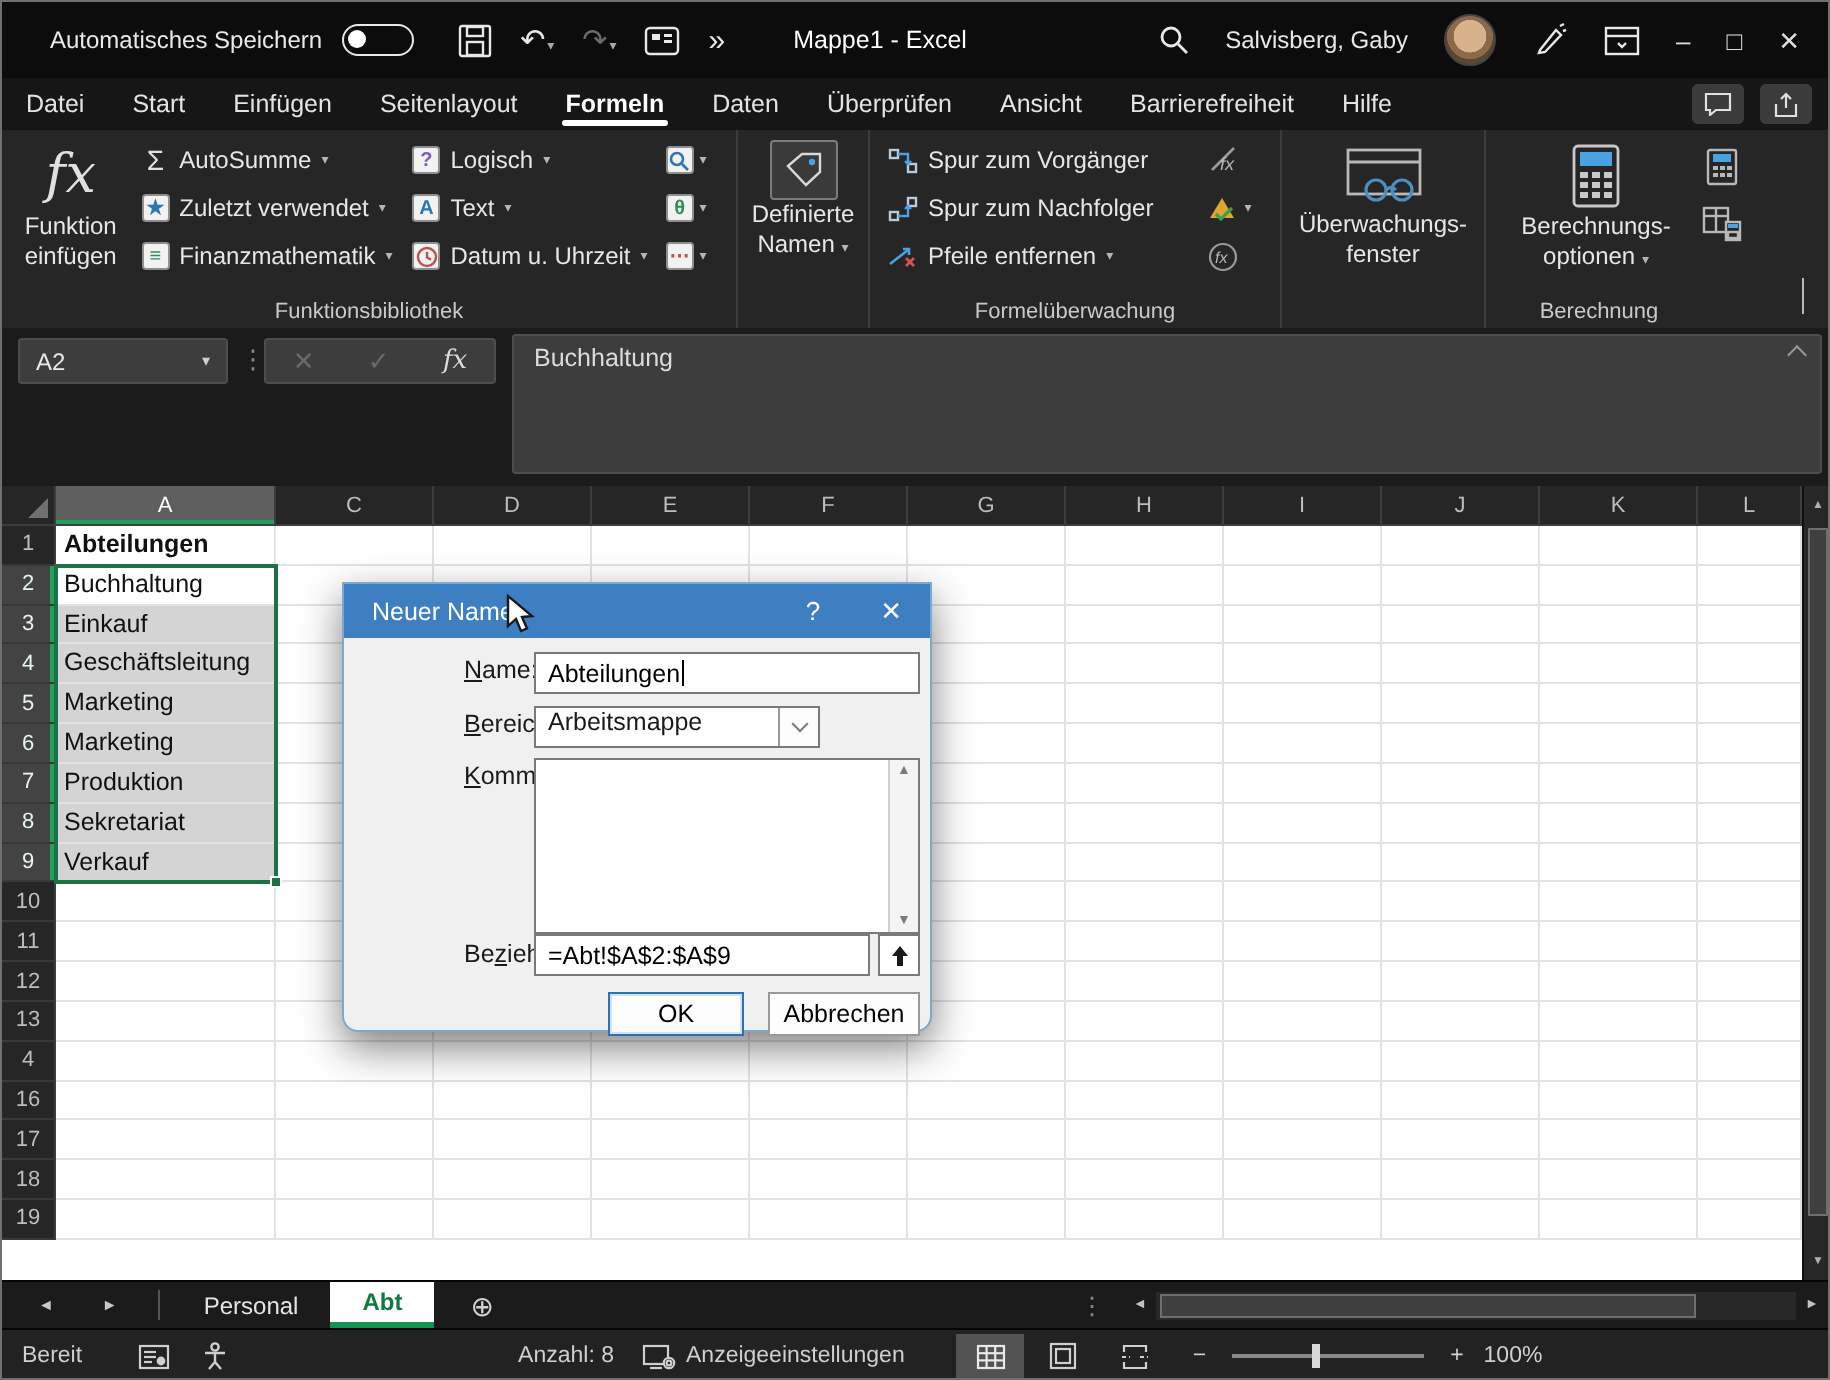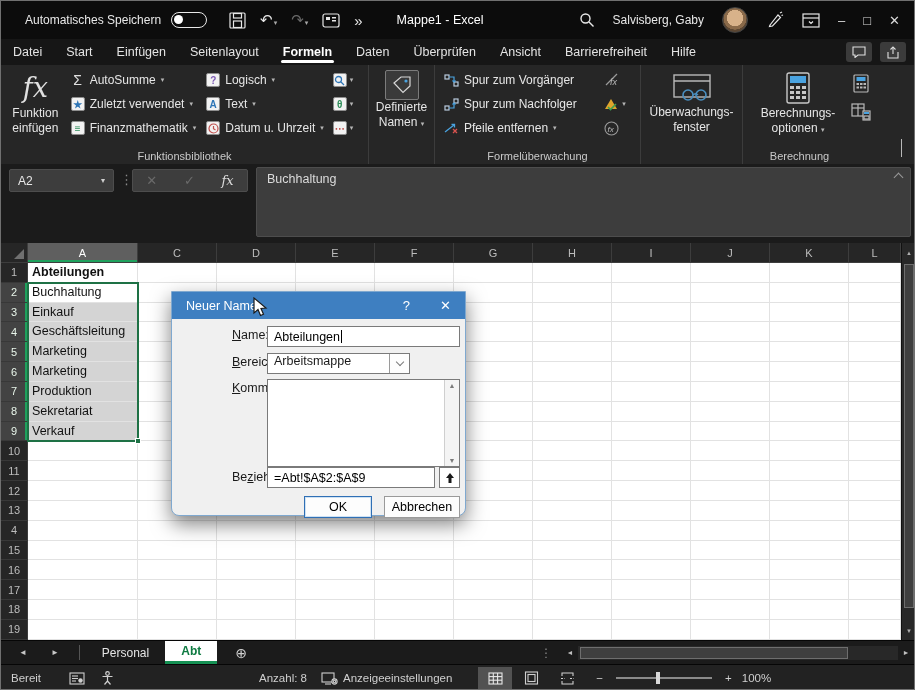--- a/index.html
+++ b/index.html
@@ -636,34 +636,20 @@
         <div class="g-cell" style="width: 79px;"></div>
         <div class="g-cell" style="width: 79px;"></div>
         <div class="g-cell" style="width: 79px;"></div>
         <div class="g-cell" style="width: 79px;"></div>
         <div class="g-cell" style="width: 79px;"></div>
         <div class="g-cell" style="width: 79px;"></div>
         <div class="g-cell" style="width: 52px;"></div>
       </div>
       <div class="g-row">
         <div class="g-rh">4</div>
-        <div class="g-ca"></div>
-        <div class="g-cell" style="width: 79px;"></div>
-        <div class="g-cell" style="width: 79px;"></div>
-        <div class="g-cell" style="width: 79px;"></div>
-        <div class="g-cell" style="width: 79px;"></div>
-        <div class="g-cell" style="width: 79px;"></div>
-        <div class="g-cell" style="width: 79px;"></div>
-        <div class="g-cell" style="width: 79px;"></div>
-        <div class="g-cell" style="width: 79px;"></div>
-        <div class="g-cell" style="width: 79px;"></div>
-        <div class="g-cell" style="width: 52px;"></div>
-      </div>
-      <div class="g-row">
-        <div class="g-rh">15</div>
         <div class="g-ca"></div>
         <div class="g-cell" style="width: 79px;"></div>
         <div class="g-cell" style="width: 79px;"></div>
         <div class="g-cell" style="width: 79px;"></div>
         <div class="g-cell" style="width: 79px;"></div>
         <div class="g-cell" style="width: 79px;"></div>
         <div class="g-cell" style="width: 79px;"></div>
         <div class="g-cell" style="width: 79px;"></div>
         <div class="g-cell" style="width: 79px;"></div>
         <div class="g-cell" style="width: 79px;"></div>

